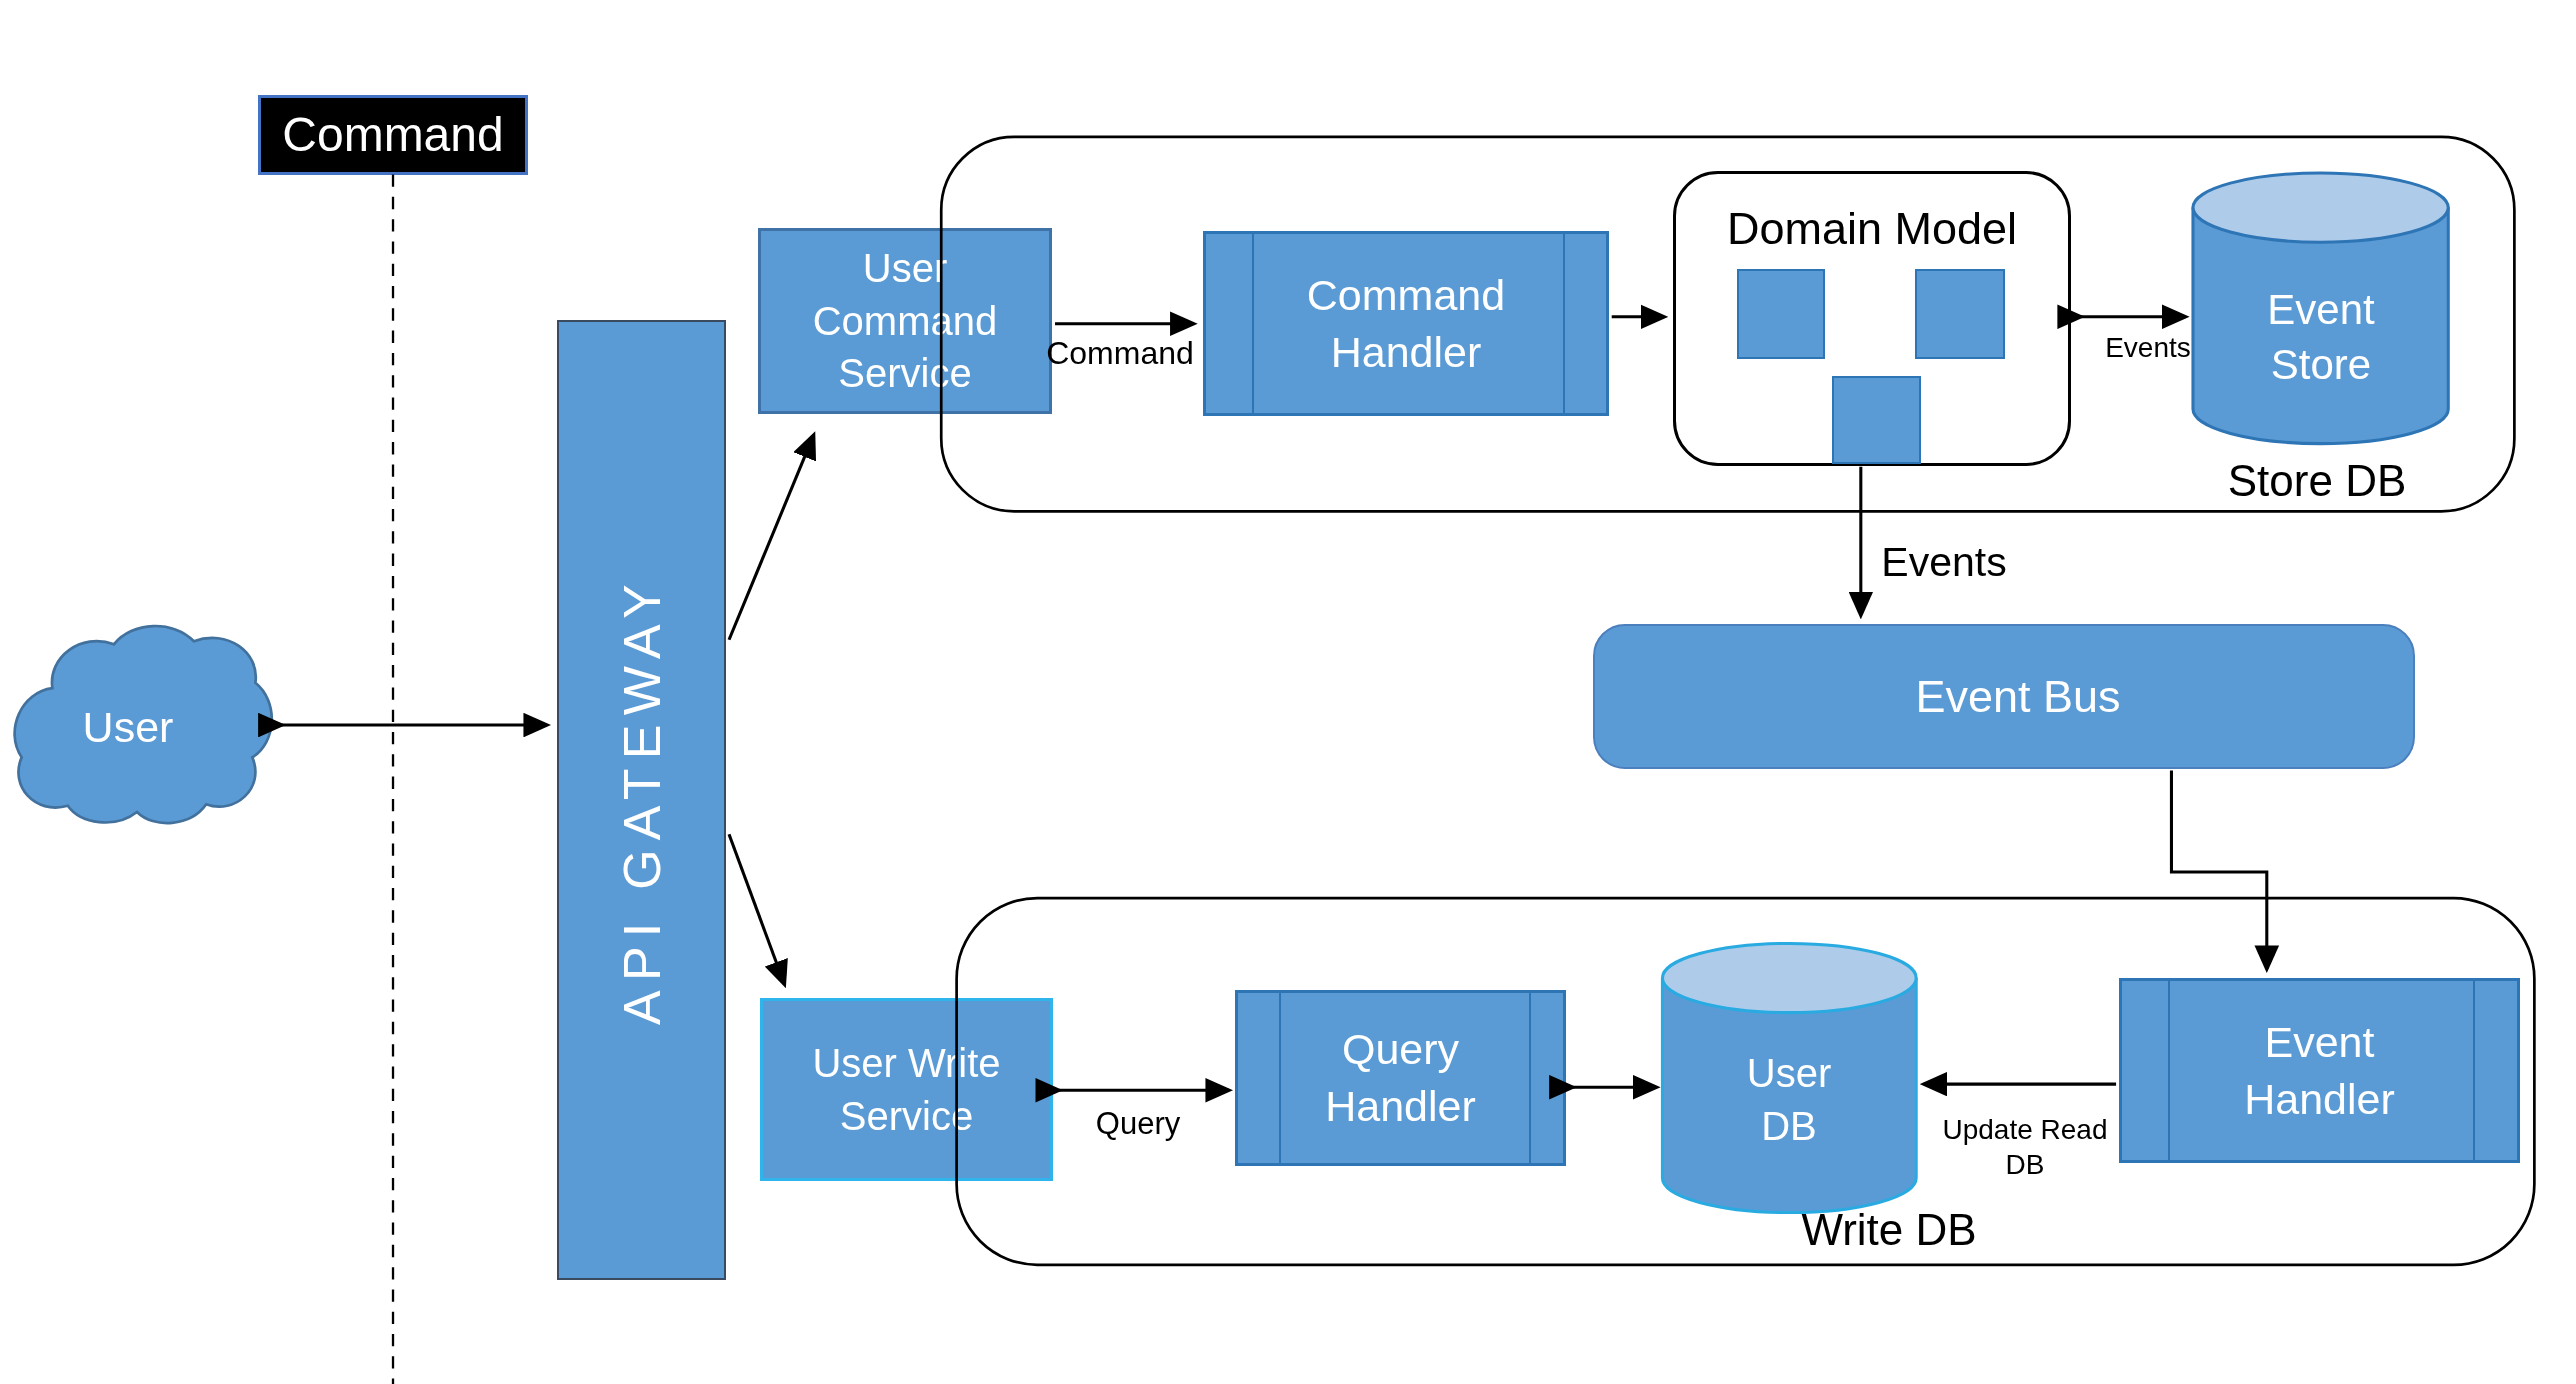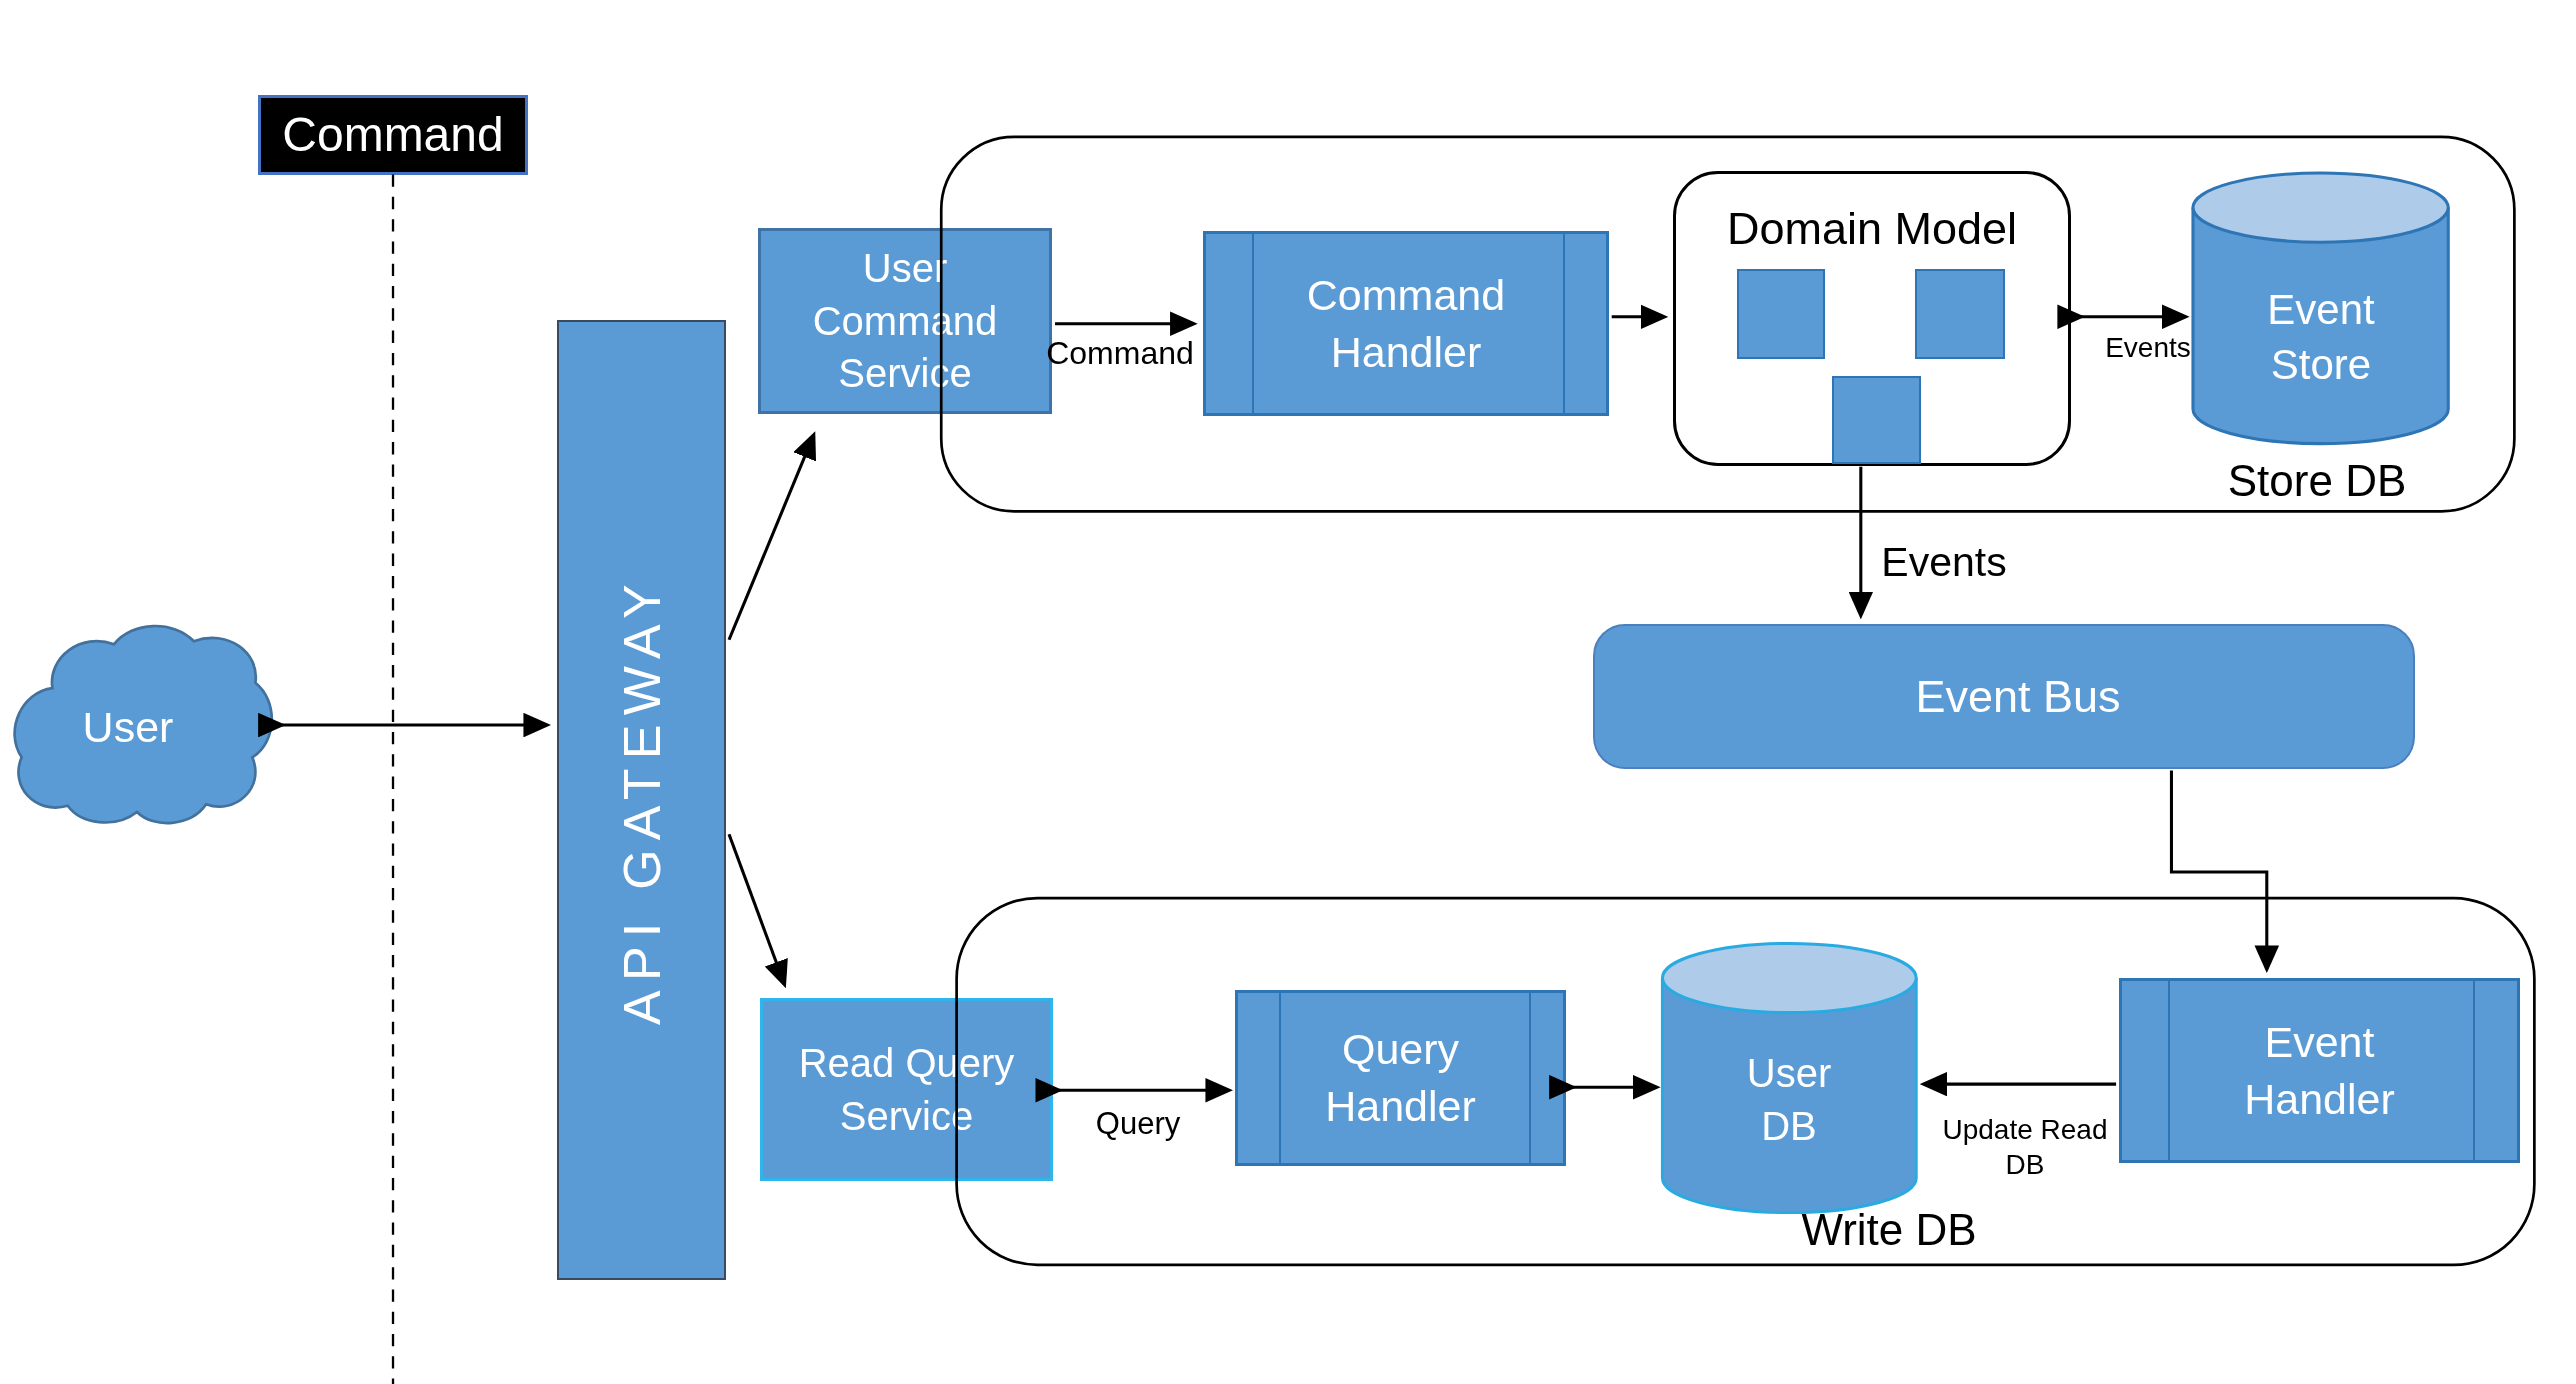--- a/index.html
+++ b/index.html
@@ -90,21 +90,21 @@
   <span class="sq" style="left:61px;top:95px;width:88px;height:90px;"></span>
   <span class="sq" style="left:239px;top:95px;width:90px;height:90px;"></span>
   <span class="sq" style="left:156px;top:202px;width:89px;height:88px;"></span>
 </div>
 
 <div class="node bus">
   <span class="lbl">Event Bus</span>
 </div>
 
 <div class="node uqs">
-  <span class="lbl">Read Query
+  <span class="lbl">User Write
 Service</span>
 </div>
 
 <div class="node handler qh">
   <span class="sidebar" style="left:41px;"></span>
   <span class="sidebar" style="left:291px;"></span>
   <span class="lbl">Query
 Handler</span>
 </div>
 

